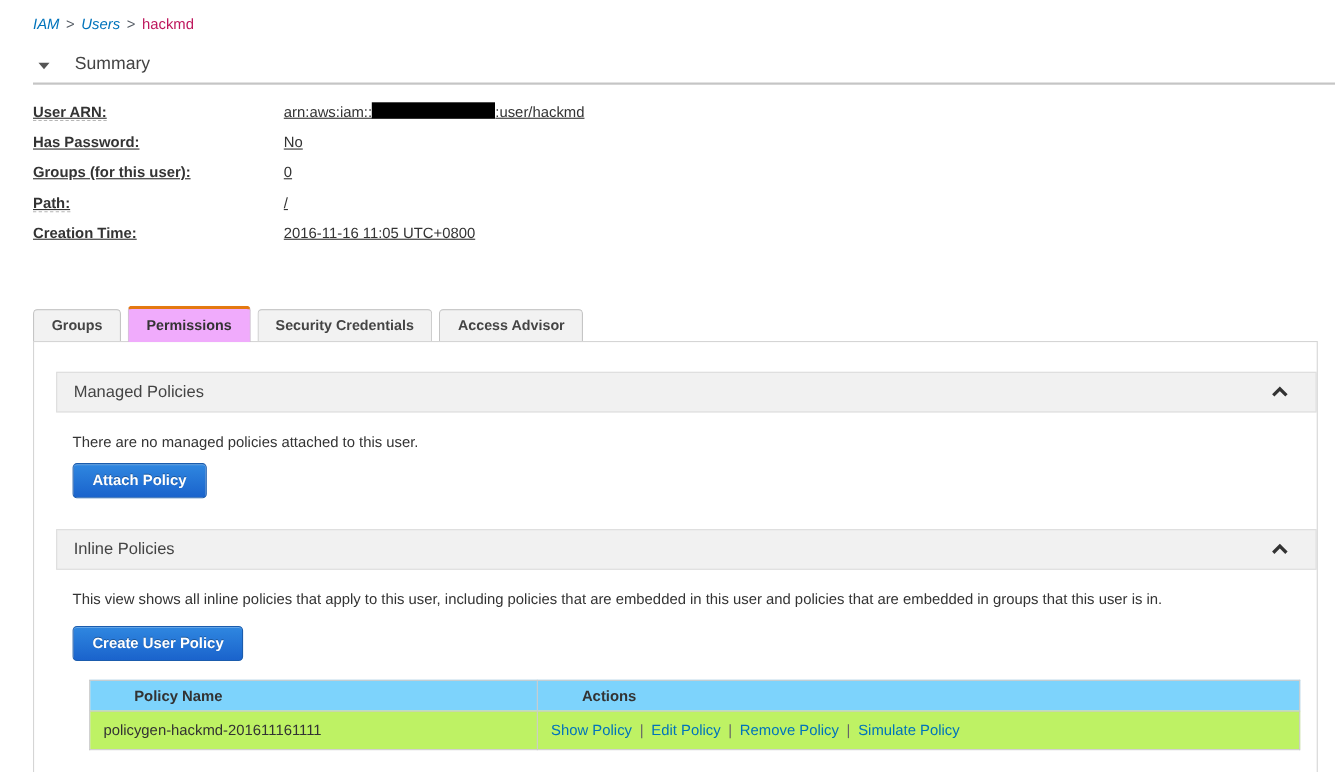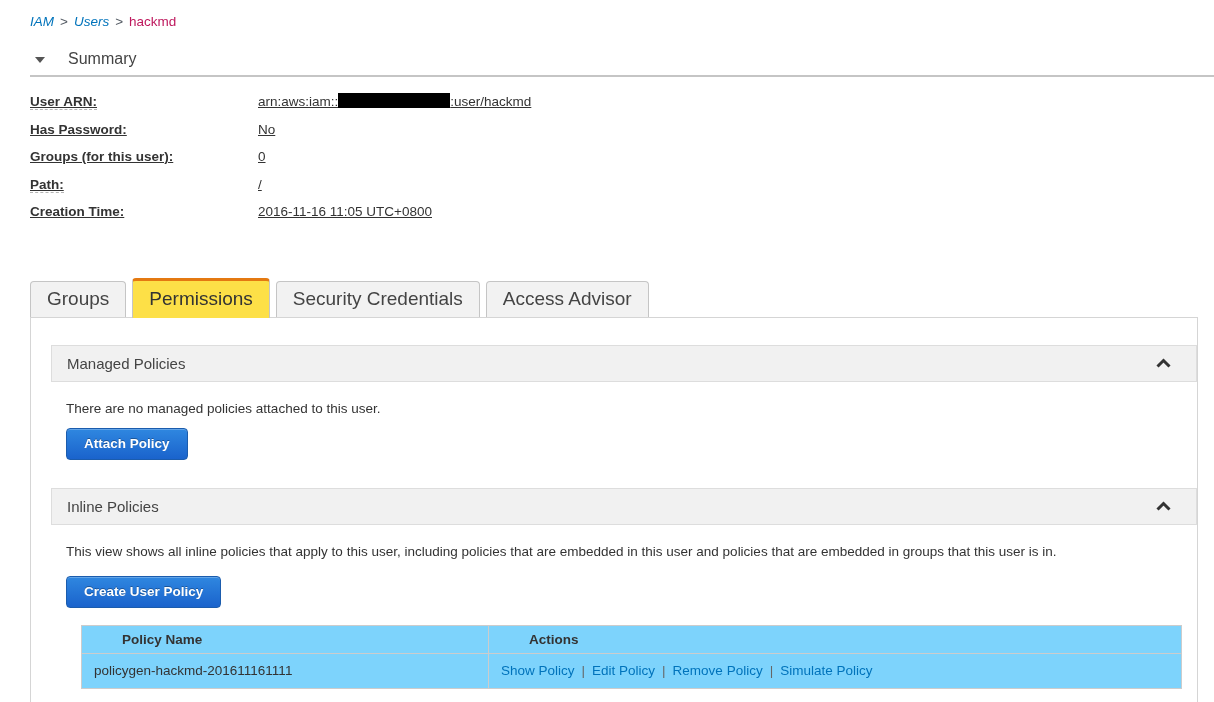--- a/index.html
+++ b/index.html
@@ -37,25 +37,25 @@
   .redaction {
     display: inline-block; width: 112px; height: 15px; background: #000;
     vertical-align: -2px;
   }
 
   
   .tabs { margin-top: 52px; display: flex; align-items: flex-end; position: relative; z-index: 2; }
   .tab {
     background: #f2f2f2; border: 1px solid #c5c5c5; border-bottom: none;
     border-radius: 4px 4px 0 0; padding: 6px 16px 7px;
-    font-weight: normal; font-size: 19px; color: #444;
+    font-weight: bold; font-size: 13px; color: #444;
     margin-right: 6px; cursor: pointer; white-space: nowrap;
   }
   .tab.active {
-    background: #fde047; border-top: 3px solid #e47911;
+    background: #f0abfc; border-top: 3px solid #e47911;
     padding: 7px 16px 8px; margin-bottom: -1px; color: #333; text-align: center;
   }
 
   
   .panel {
     border: 1px solid #d5d5d5; margin-right: 16px; height: 397px;
     padding: 27px 0 0 20px; background: #fff; position: relative; z-index: 1;
   }
 
   
@@ -85,21 +85,21 @@
   
   .inline-desc { color: #333; }
   .policy-table {
     width: calc(100% - 30px); margin: 17px 15px 0 15px;
     border-collapse: collapse; font-size: 13.5px;
   }
   .policy-table th, .policy-table td {
     border: 1px solid #ccc; text-align: left; padding: 0 12px;
   }
   .policy-table th { background: #7dd3fc; font-weight: bold; color: #333; height: 28px; padding-left: 40px; }
-  .policy-table td { height: 35px; background: #7dd3fc; }
+  .policy-table td { height: 35px; background: #bef264; }
   .col-name { width: 37%; }
   .action-link { color: #0073bb; text-decoration: none; cursor: pointer; }
   .pipe { color: #666; margin: 0 7px; }
 </style>
 </head>
 <body>
 
 <div class="page">
 
   <div class="breadcrumb">

